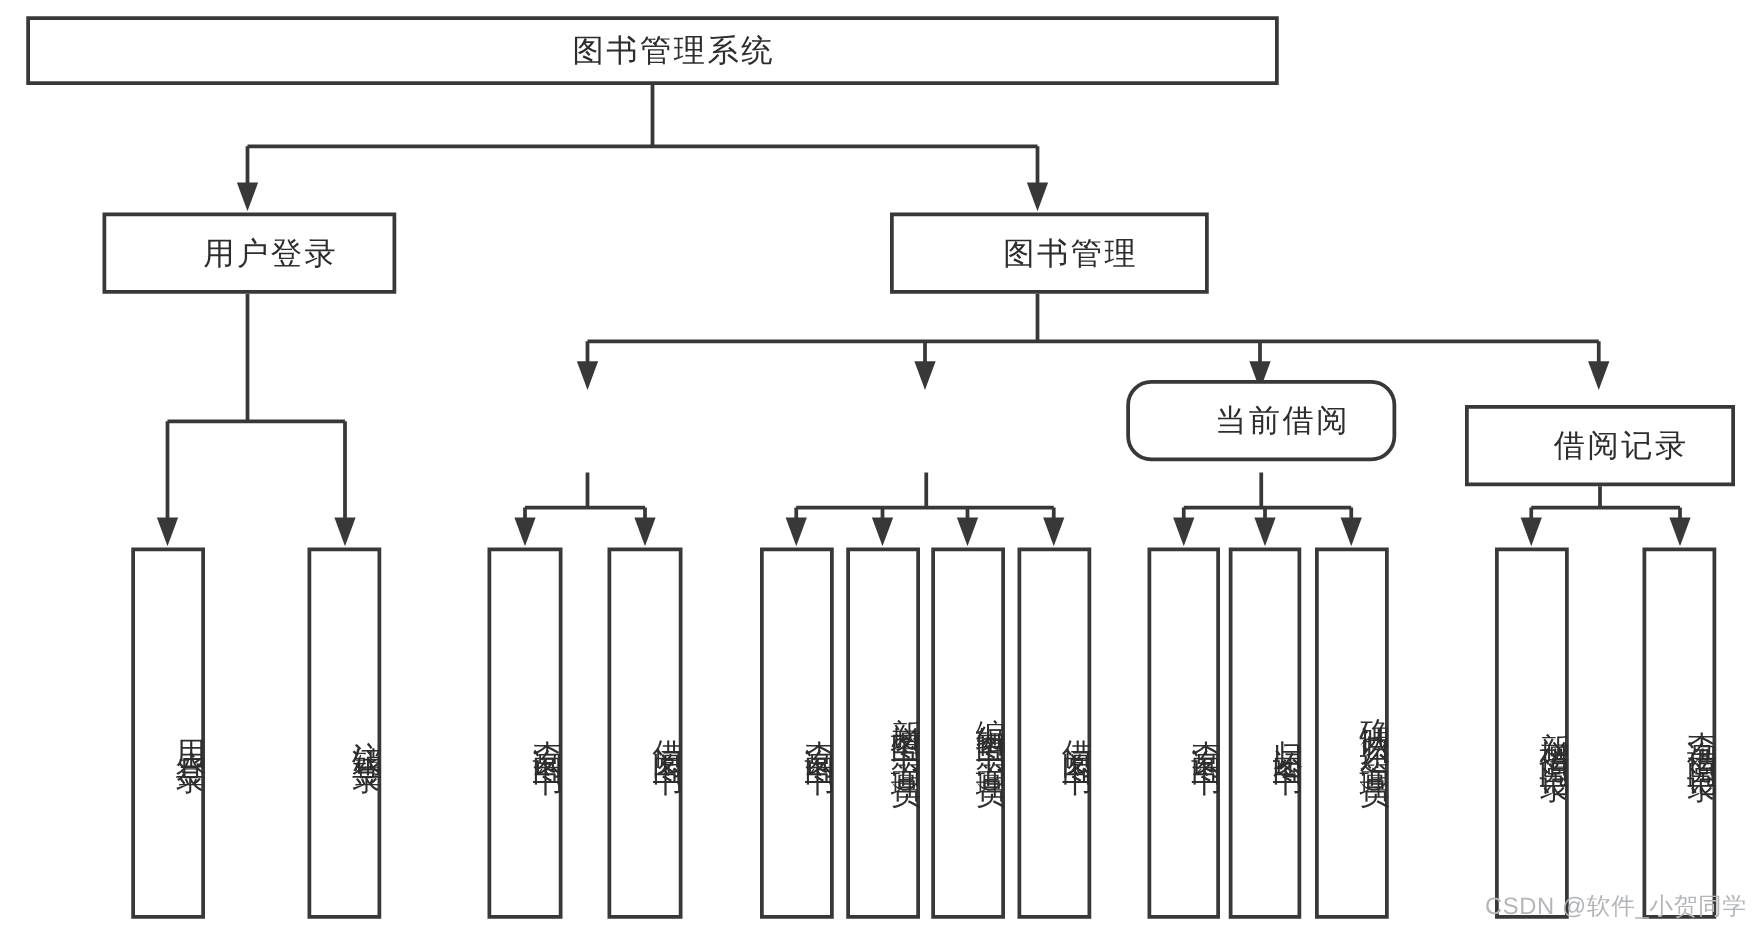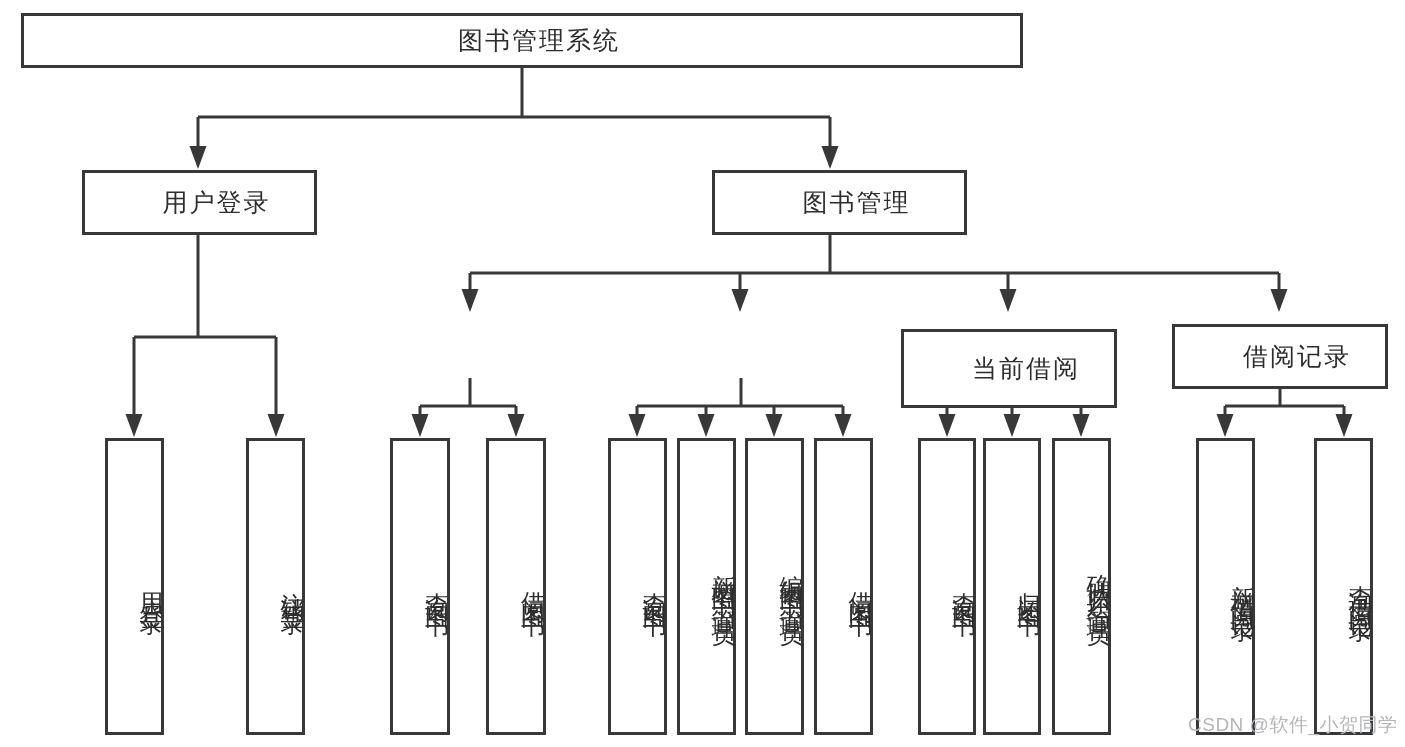--- a/index.html
+++ b/index.html
@@ -51,21 +51,21 @@
     letter-spacing: 7px;
     color: var(--text);
     white-space: nowrap;
   }
   
   #box-root   { left: 21px;   top: 13px;  width: 1002px; height: 55px; }
   #box-l2-0   { left: 82px;   top: 170px; width: 235px;  height: 65px; }
   #box-l2-1   { left: 712px;  top: 170px; width: 255px;  height: 65px; }
   #box-l3-0   { left: 362px;  top: 313px; width: 216px;  height: 65px; }
   #box-l3-1   { left: 633px;  top: 313px; width: 216px;  height: 65px; }
-  #box-l3-2   { left: 901px;  top: 329px; width: 216px;  height: 79px; }
+  #box-l3-2   { left: 901px;  top: 304px; width: 216px;  height: 65px; border-radius: 20px; }
   #box-l3-3   { left: 1172px; top: 324px; width: 216px;  height: 65px; }
   .leaf       { top: 438px; height: 297px; }
   #box-leaf-0  { left: 105px;  width: 59px; }
   #box-leaf-1  { left: 246px;  width: 59px; }
   #box-leaf-2  { left: 390px;  width: 60px; }
   #box-leaf-3  { left: 486px;  width: 60px; }
   #box-leaf-4  { left: 608px;  width: 59px; }
   #box-leaf-5  { left: 677px;  width: 59px; }
   #box-leaf-6  { left: 745px;  width: 59px; }
   #box-leaf-7  { left: 814px;  width: 59px; }

